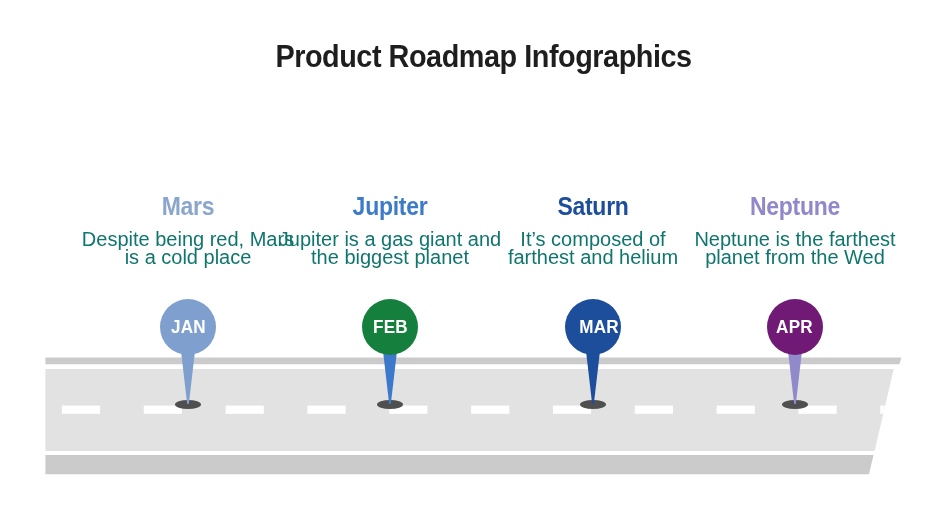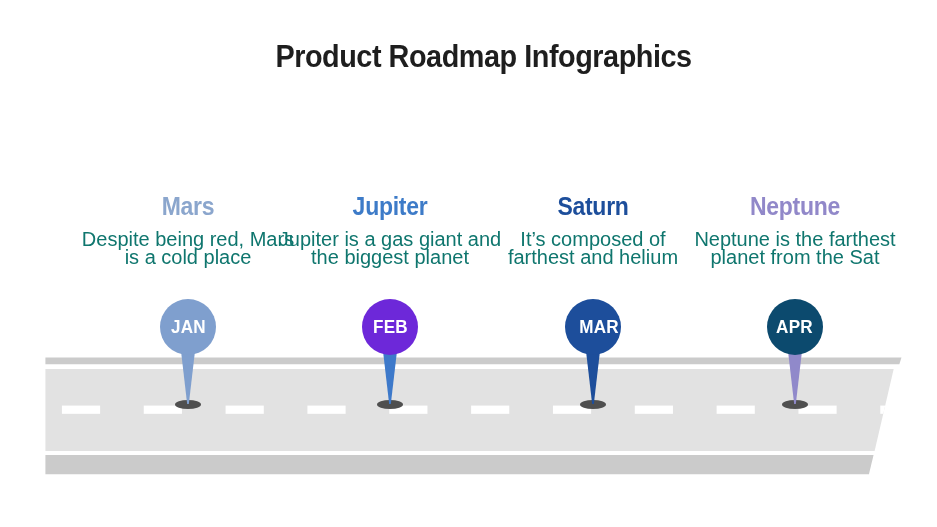--- a/index.html
+++ b/index.html
@@ -138,40 +138,40 @@
       <span class="month-label">JAN</span>
     </div>
   </div>
 
   <div class="column col-1">
     <h2 class="planet-name" style="color: rgb(61, 123, 200);">Jupiter</h2>
     <p class="planet-desc">Jupiter is a gas giant and
 the biggest planet</p>
     <div class="pin-shadow" style="background-color: rgb(79, 79, 79);"></div>
     <div class="pin-tail" style="background-color: rgb(61, 121, 202);"></div>
-    <div class="pin-circle" style="background-color: #6d28d9;">
+    <div class="pin-circle" style="background-color: #15803d;">
       <span class="month-label">FEB</span>
     </div>
   </div>
 
   <div class="column col-2">
     <h2 class="planet-name" style="color: rgb(29, 78, 155);">Saturn</h2>
     <p class="planet-desc">It’s composed of
 farthest and helium</p>
     <div class="pin-shadow" style="background-color: rgb(79, 79, 79);"></div>
     <div class="pin-tail" style="background-color: rgb(29, 78, 155);"></div>
     <div class="pin-circle" style="background-color: rgb(29, 78, 155); justify-content: flex-end;">
       <span class="month-label">MAR</span>
     </div>
   </div>
 
   <div class="column col-3">
     <h2 class="planet-name" style="color: rgb(145, 136, 201);">Neptune</h2>
     <p class="planet-desc">Neptune is the farthest
-planet from the Sat</p>
+planet from the Wed</p>
     <div class="pin-shadow" style="background-color: rgb(79, 79, 79);"></div>
     <div class="pin-tail" style="background-color: rgb(144, 137, 202);"></div>
-    <div class="pin-circle" style="background-color: #0c4a6e; text-align: center;">
+    <div class="pin-circle" style="background-color: #701a75; text-align: center;">
       <span class="month-label">APR</span>
     </div>
   </div>
 
 </div>
 
 </body></html>

